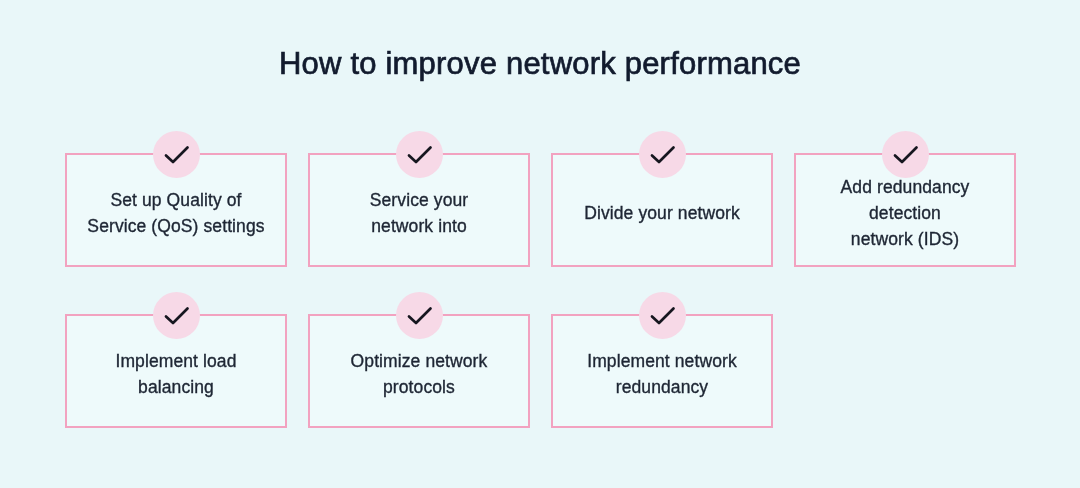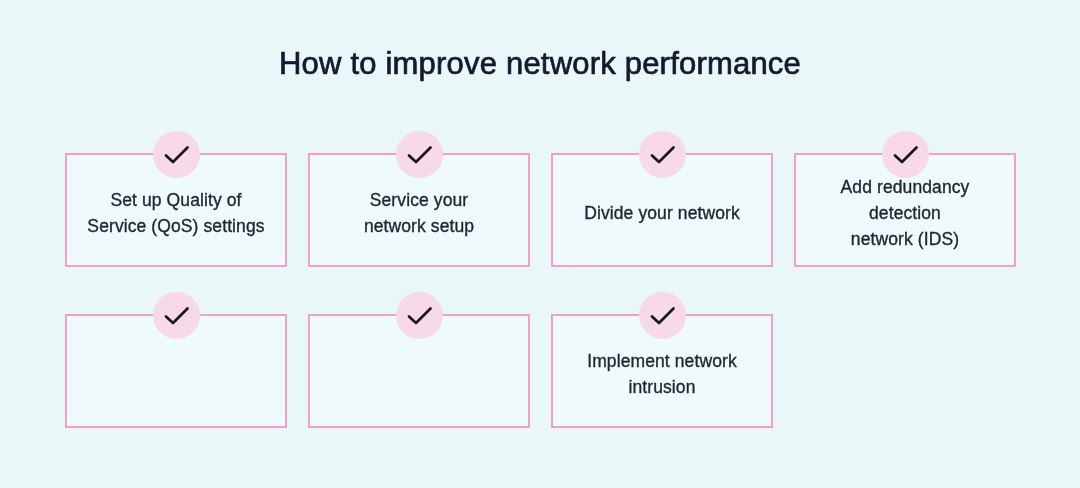--- a/index.html
+++ b/index.html
@@ -90,21 +90,21 @@
     </div>
 
     <div class="card">
       <div class="badge">
         <svg width="27" height="20" viewBox="0 0 27 20" fill="none">
             <path d="M3 10.5 L10 17 L24.5 2.5" stroke="#16161f" stroke-width="2.7" stroke-linecap="round" stroke-linejoin="round"></path>
           </svg>
       </div>
       <div class="label">
         <span>Service your</span><br>
-        <span>network setup</span>
+        <span>network into</span>
       </div>
     </div>
 
     <div class="card">
       <div class="badge">
         <svg width="27" height="20" viewBox="0 0 27 20" fill="none">
             <path d="M3 10.5 L10 17 L24.5 2.5" stroke="#16161f" stroke-width="2.7" stroke-linecap="round" stroke-linejoin="round"></path>
           </svg>
       </div>
       <div class="label">
@@ -124,36 +124,44 @@
       </div>
     </div>
 
 
     <div class="card">
       <div class="badge">
         <svg width="27" height="20" viewBox="0 0 27 20" fill="none">
             <path d="M3 10.5 L10 17 L24.5 2.5" stroke="#16161f" stroke-width="2.7" stroke-linecap="round" stroke-linejoin="round"></path>
           </svg>
       </div>
+      <div class="label">
+        <span>Implement load</span><br>
+        <span>balancing</span>
+      </div>
     </div>
 
     <div class="card">
       <div class="badge">
         <svg width="27" height="20" viewBox="0 0 27 20" fill="none">
             <path d="M3 10.5 L10 17 L24.5 2.5" stroke="#16161f" stroke-width="2.7" stroke-linecap="round" stroke-linejoin="round"></path>
           </svg>
+      </div>
+      <div class="label">
+        <span>Optimize network</span><br>
+        <span>protocols</span>
       </div>
     </div>
 
     <div class="card">
       <div class="badge">
         <svg width="27" height="20" viewBox="0 0 27 20" fill="none">
             <path d="M3 10.5 L10 17 L24.5 2.5" stroke="#16161f" stroke-width="2.7" stroke-linecap="round" stroke-linejoin="round"></path>
           </svg>
       </div>
       <div class="label">
         <span>Implement network</span><br>
-        <span>intrusion</span>
+        <span>redundancy</span>
       </div>
     </div>
 
   </div>
 </div>
 
 </body></html>

